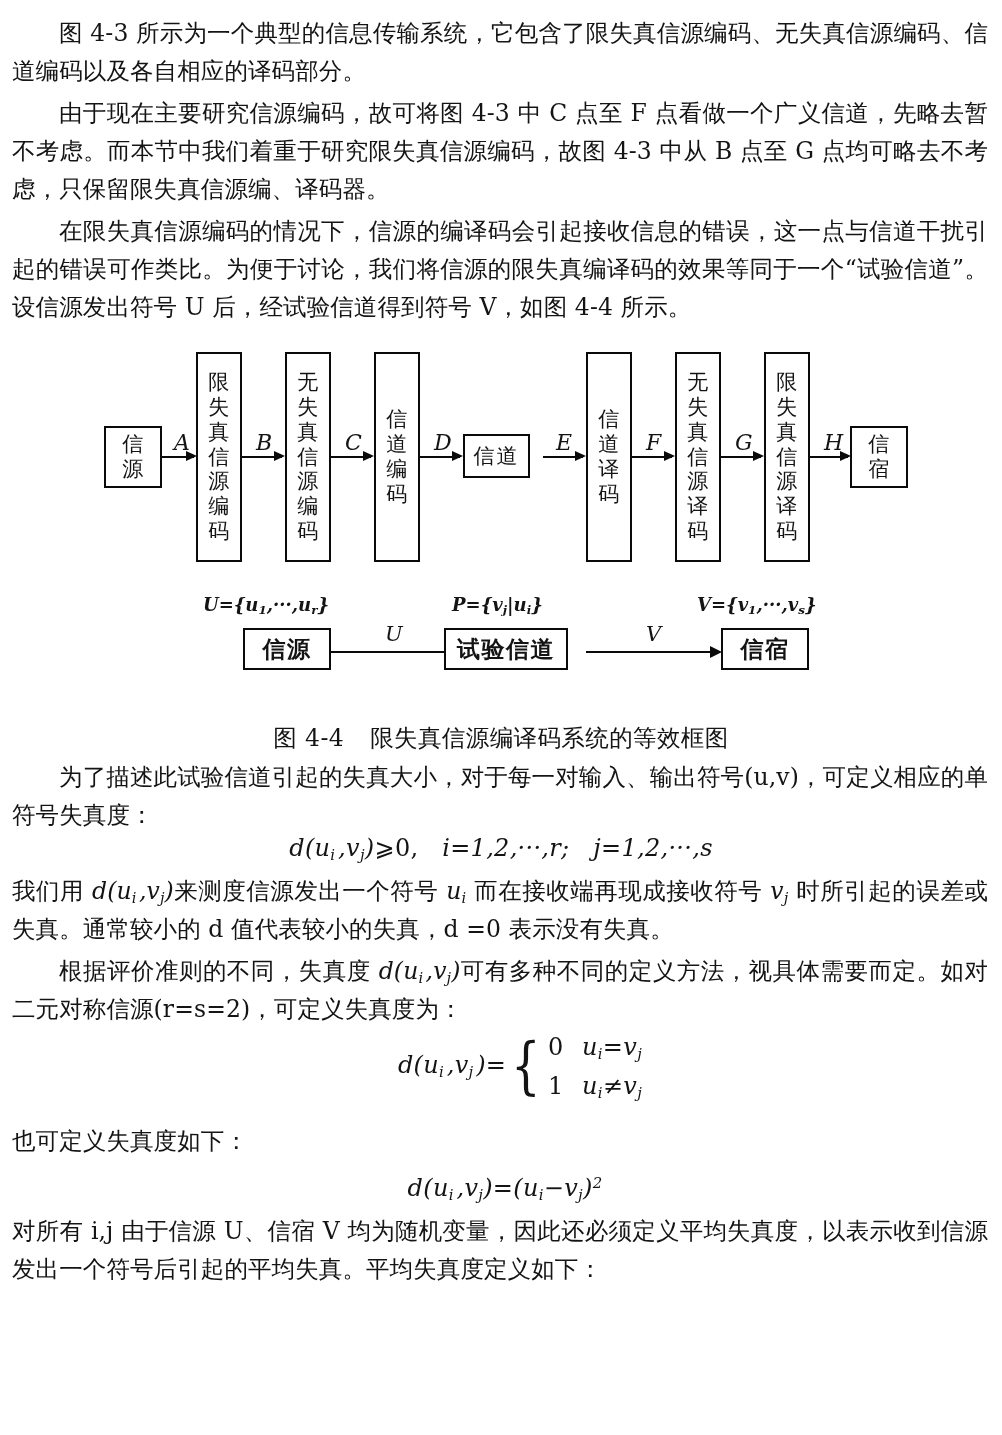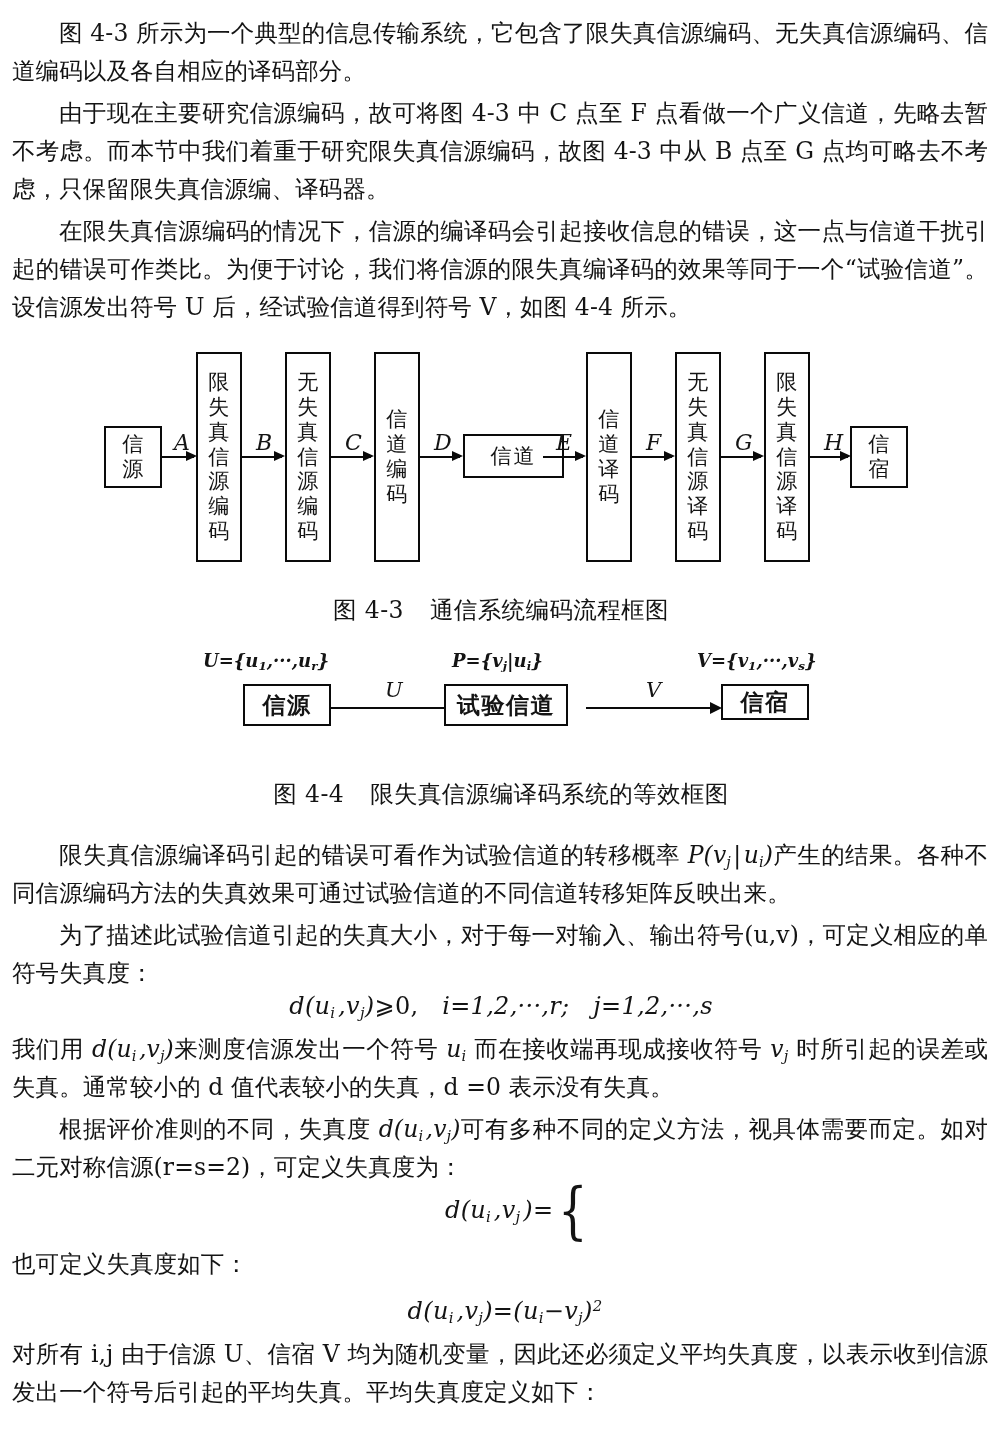--- a/index.html
+++ b/index.html
@@ -235,21 +235,21 @@
       <span class="ch">信</span>
       <span class="ch">道</span>
       <span class="ch">编</span>
       <span class="ch">码</span>
     </div>
 
     <div class="lbl" style="left:434px; top:86px;">D</div>
     <div class="conn" style="left:420px; top:112px; width:40px;"></div>
     <div class="arrowhead" style="left:452px; top:107px;"></div>
 
-    <div class="node horiz" style="left:463px; top:90px; width:101px; height:44px;">
+    <div class="node horiz" style="left:463px; top:90px; width:67px; height:44px;">
       <span>信道</span>
     </div>
 
     <div class="lbl" style="left:556px; top:86px;">E</div>
     <div class="conn" style="left:543px; top:112px; width:40px;"></div>
     <div class="arrowhead" style="left:575px; top:107px;"></div>
 
     <div class="node" style="left:586px; top:8px; width:46px; height:210px;">
       <span class="ch">信</span>
       <span class="ch">道</span>
@@ -288,23 +288,20 @@
     <div class="lbl" style="left:824px; top:86px;">H</div>
     <div class="conn" style="left:810px; top:112px; width:38px;"></div>
     <div class="arrowhead" style="left:840px; top:107px;"></div>
 
     <div class="node" style="left:850px; top:82px; width:58px; height:62px;">
       <span class="ch">信</span>
       <span class="ch">宿</span>
     </div>
   </div>
 
-  <div class="caption" style="margin-top:24px;">
-    <span>图 4-3</span><span class="gap"></span><span>通信系统编码流程框图</span>
-  </div>
 
   <div class="fig44" style="margin-top:24px;">
 
     <div class="setlbl" style="left:203px; top:0px;">
       <span>U=</span><span>{<span class="mi">u</span><sub>1</sub>,···,<span class="mi">u</span><sub>r</sub>}</span>
     </div>
 
     <div class="node" style="left:243px; top:34px; width:88px; height:42px;">
       <span>信源</span>
     </div>
@@ -322,54 +319,55 @@
     </div>
 
     <div class="flowlbl" style="left:646px; top:28px;">V</div>
     <div class="conn" style="left:586px; top:57px; width:132px;"></div>
     <div class="arrowhead" style="left:710px; top:52px;"></div>
 
     <div class="setlbl" style="left:697px; top:0px;">
       <span>V=</span><span>{<span class="mi">v</span><sub>1</sub>,···,<span class="mi">v</span><sub>s</sub>}</span>
     </div>
 
-    <div class="node" style="left:721px; top:34px; width:88px; height:36px;">
+    <div class="node" style="left:721px; top:34px; width:88px; height:42px;">
       <span>信宿</span>
     </div>
   </div>
 
   <div class="caption" style="margin-top:18px;">
     <span>图 4-4</span><span class="gap"></span><span>限失真信源编译码系统的等效框图</span>
   </div>
 
-  <p class="para indent" style="margin-top:26px;">
-    <span>限失真信源编译码引起的错误可看作为试验信道的转移概率 </span><span class="m"><span class="mi">P</span>(<span class="mi">v</span><sub>j</sub> | <span class="mi">u</span><sub>i</sub>)</span><span>产生的结果。各种不同信源编码方法的失真效果可通过试验信道的不同信道转移矩阵反映出来。</span>
-  </p>
 
   <p class="para indent" style="margin-top:4px;">为了描述此试验信道引起的失真大小，对于每一对输入、输出符号(u,v)，可定义相应的单符号失真度：</p>
 
   <div class="eq" style="">
     <span class="m"><span class="mi">d</span>(<span class="mi">u</span><sub>i</sub> ,<span class="mi">v</span><sub>j</sub>)</span><span>⩾</span><span>0,</span>&nbsp;&nbsp;&nbsp;<span class="m">i=1,2,···,r;</span>&nbsp;&nbsp;&nbsp;<span class="m">j=1,2,···,s</span>
   </div>
 
   <p class="para" style="margin-top:10px;">
     <span>我们用 </span><span class="m"><span class="mi">d</span>(<span class="mi">u</span><sub>i</sub> ,<span class="mi">v</span><sub>j</sub>)</span><span>来测度信源发出一个符号 </span><span class="m"><span class="mi">u</span><sub>i</sub></span><span> 而在接收端再现成接收符号 </span><span class="m"><span class="mi">v</span><sub>j</sub></span><span> 时所引起的误差或失真。通常较小的 d 值代表较小的失真，d =0 表示没有失真。</span>
   </p>
 
   <p class="para indent" style="margin-top:4px;">
     <span>根据评价准则的不同，失真度 </span><span class="m"><span class="mi">d</span>(<span class="mi">u</span><sub>i</sub> ,<span class="mi">v</span><sub>j</sub>)</span><span>可有多种不同的定义方法，视具体需要而定。如对二元对称信源(r=s=2)，可定义失真度为：</span>
   </p>
 
   <div class="eq" style="padding-left:38px;">
     <span class="m"><span class="mi">d</span>(<span class="mi">u</span><sub>i</sub> ,<span class="mi">v</span><sub>j</sub> )=</span><span class="cases">
       <span class="brace">{</span>
+      <span class="rows">
+        <span class="row"><span class="lhs">0</span><span class="m"><span class="mi">u</span><sub>i</sub>=<span class="mi">v</span><sub>j</sub></span></span>
+        <span class="row"><span class="lhs">1</span><span class="m"><span class="mi">u</span><sub>i</sub>≠<span class="mi">v</span><sub>j</sub></span></span>
+      </span>
     </span>
   </div>
 
-  <p class="para" style="margin-top:8px;">也可定义失真度如下：</p>
+  <p class="para" style="margin-top:16px;">也可定义失真度如下：</p>
 
   <div class="eq" style="margin-top:14px;padding-left:8px;">
     <span class="m"><span class="mi">d</span>(<span class="mi">u</span><sub>i</sub> ,<span class="mi">v</span><sub>j</sub>)=(<span class="mi">u</span><sub>i</sub>−<span class="mi">v</span><sub>j</sub>)<sup>2</sup></span>
   </div>
 
   <p class="para" style="margin-top:10px;">对所有 i,j 由于信源 U、信宿 V 均为随机变量，因此还必须定义平均失真度，以表示收到信源发出一个符号后引起的平均失真。平均失真度定义如下：</p>
 
 </div>
 
 </body></html>

